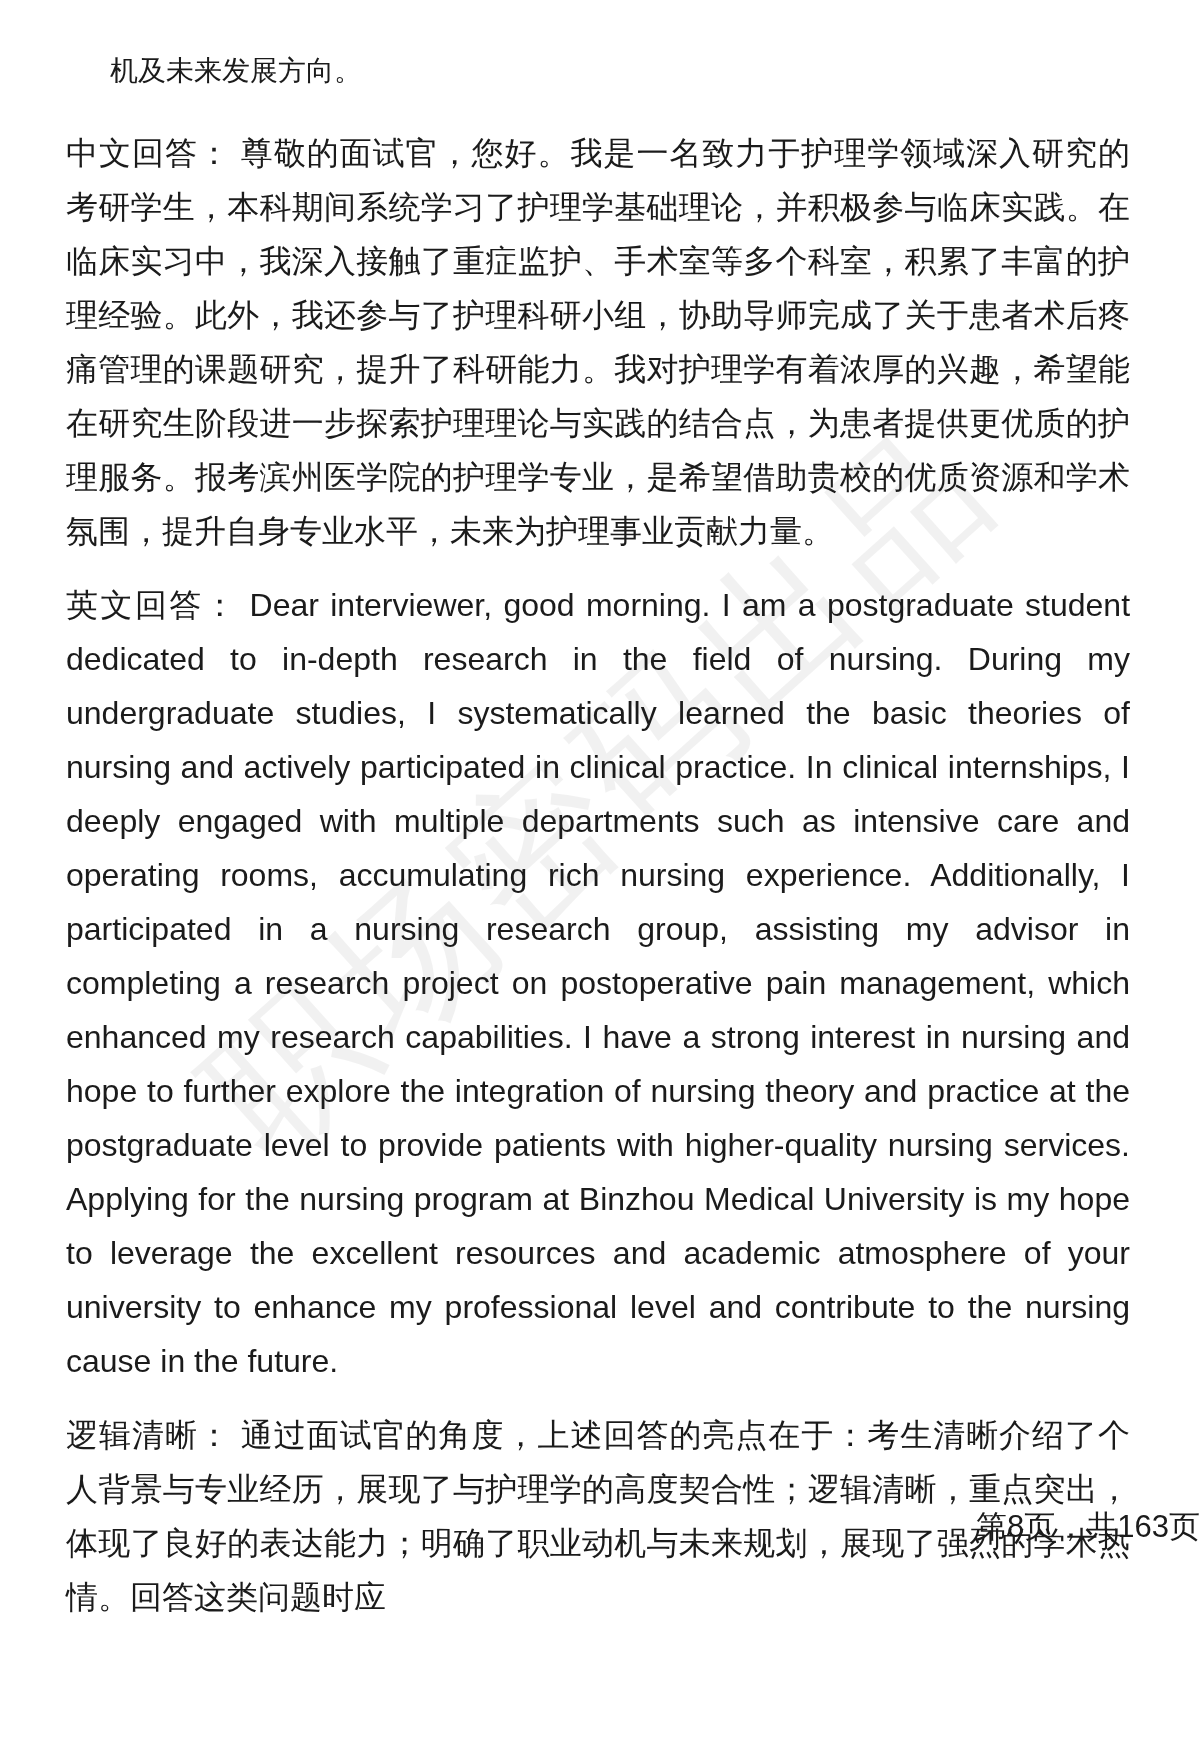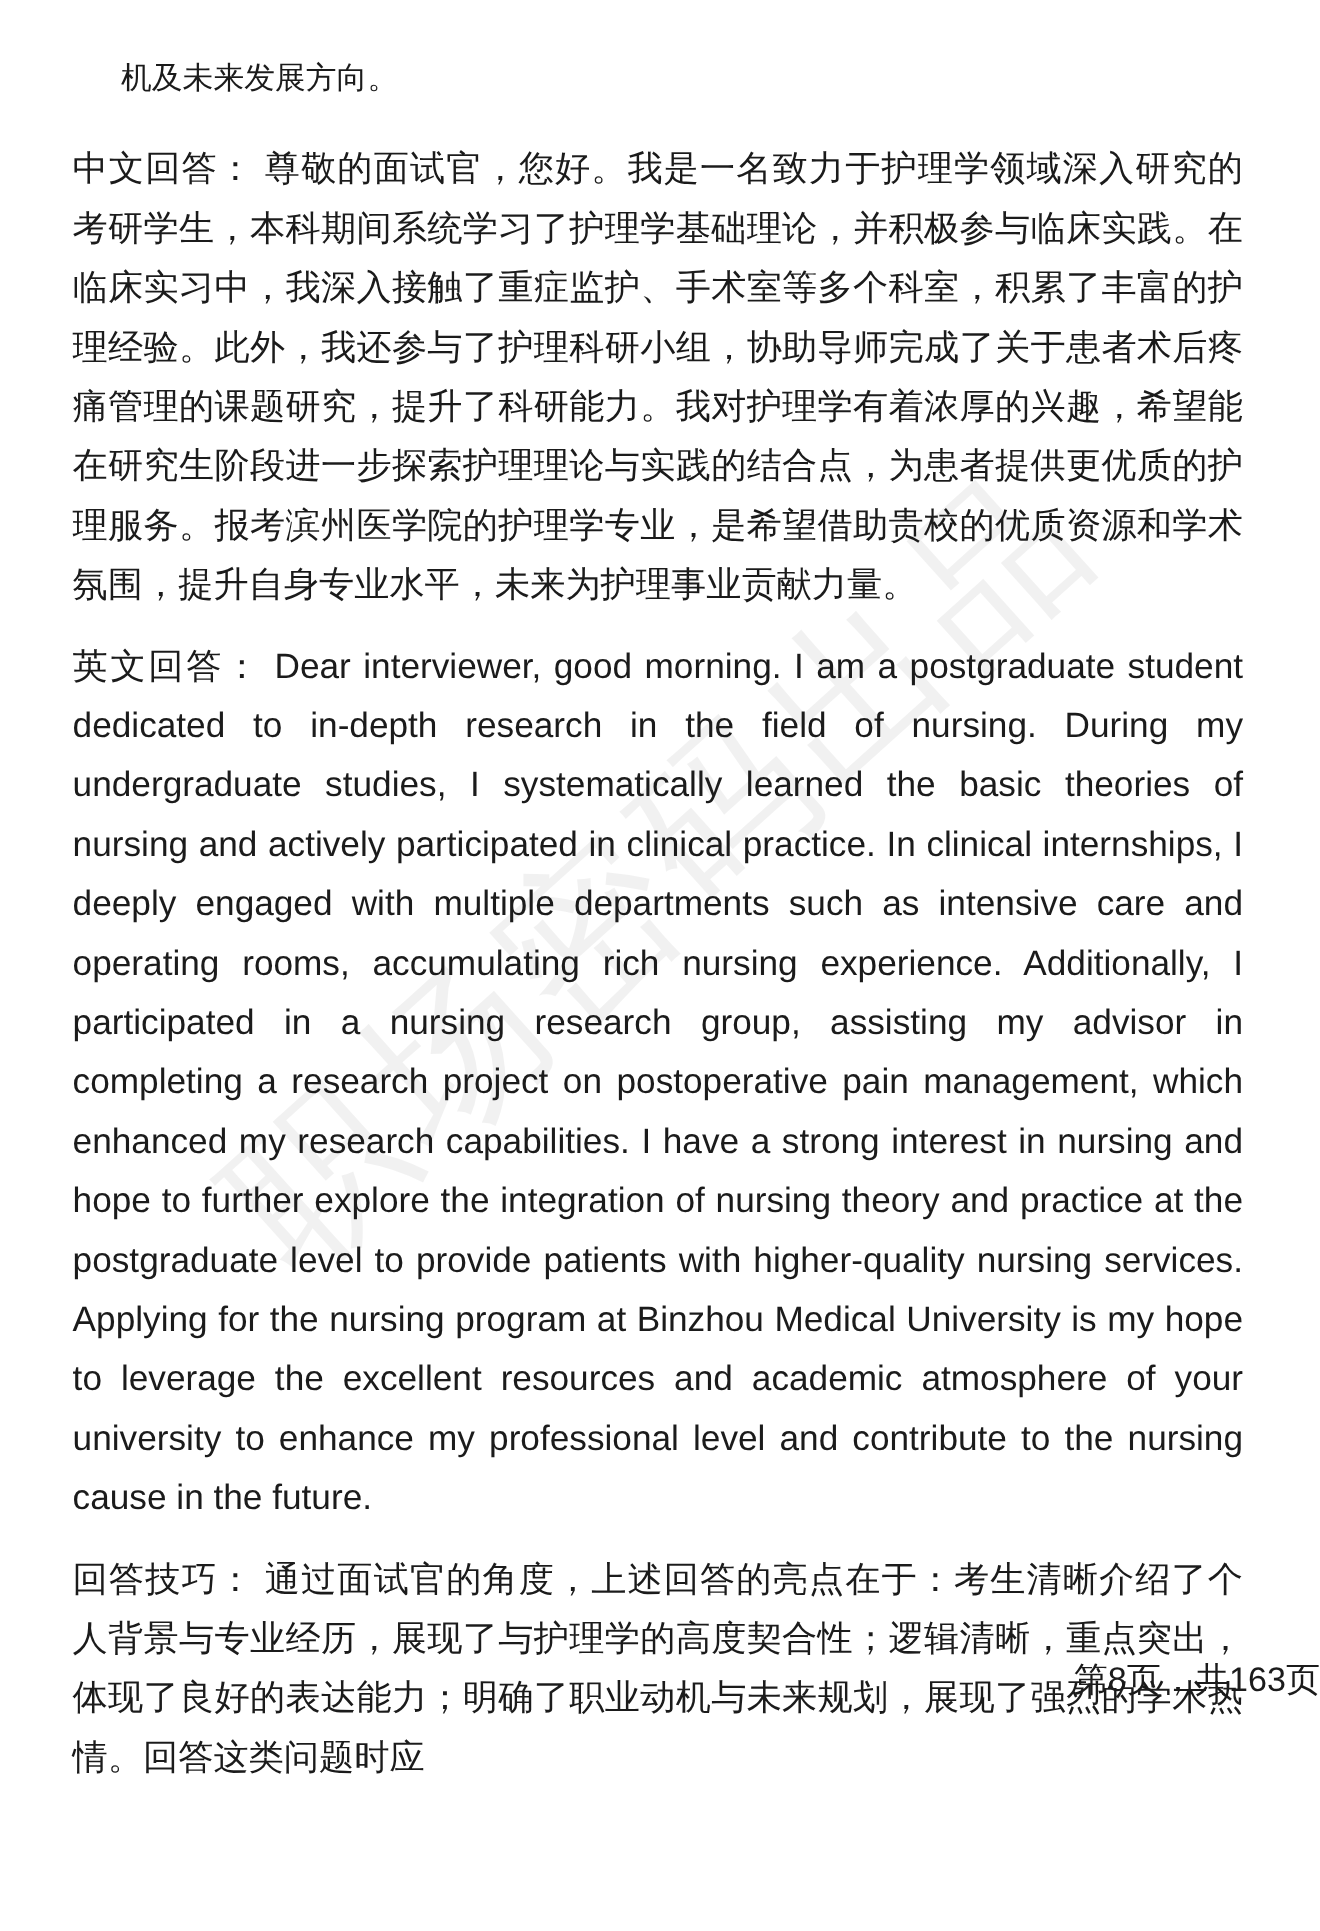--- a/index.html
+++ b/index.html
@@ -77,21 +77,21 @@
       <span class="para-label">中文回答：</span>
       <span>尊敬的面试官，您好。我是一名致力于护理学领域深入研究的考研学生，本科期间系统学习了护理学基础理论，并积极参与临床实践。在临床实习中，我深入接触了重症监护、手术室等多个科室，积累了丰富的护理经验。此外，我还参与了护理科研小组，协助导师完成了关于患者术后疼痛管理的课题研究，提升了科研能力。我对护理学有着浓厚的兴趣，希望能在研究生阶段进一步探索护理理论与实践的结合点，为患者提供更优质的护理服务。报考滨州医学院的护理学专业，是希望借助贵校的优质资源和学术氛围，提升自身专业水平，未来为护理事业贡献力量。</span>
     </p>
 
     <p class="para">
       <span class="para-label">英文回答：</span>
       <span>Dear interviewer, good morning. I am a postgraduate student dedicated to in-depth research in the field of nursing. During my undergraduate studies, I systematically learned the basic theories of nursing and actively participated in clinical practice. In clinical internships, I deeply engaged with multiple departments such as intensive care and operating rooms, accumulating rich nursing experience. Additionally, I participated in a nursing research group, assisting my advisor in completing a research project on postoperative pain management, which enhanced my research capabilities. I have a strong interest in nursing and hope to further explore the integration of nursing theory and practice at the postgraduate level to provide patients with higher-quality nursing services. Applying for the nursing program at Binzhou Medical University is my hope to leverage the excellent resources and academic atmosphere of your university to enhance my professional level and contribute to the nursing cause in the future.</span>
     </p>
 
     <p class="para">
-      <span class="para-label">回答技巧：</span>
+      <span class="para-label">逻辑清晰：</span>
       <span>通过面试官的角度，上述回答的亮点在于：考生清晰介绍了个人背景与专业经历，展现了与护理学的高度契合性；逻辑清晰，重点突出，体现了良好的表达能力；明确了职业动机与未来规划，展现了强烈的学术热情。回答这类问题时应</span>
     </p>
 
   </div>
 
   <div class="footer">第8页，共163页</div>
 
 </div>
 
 </body></html>

